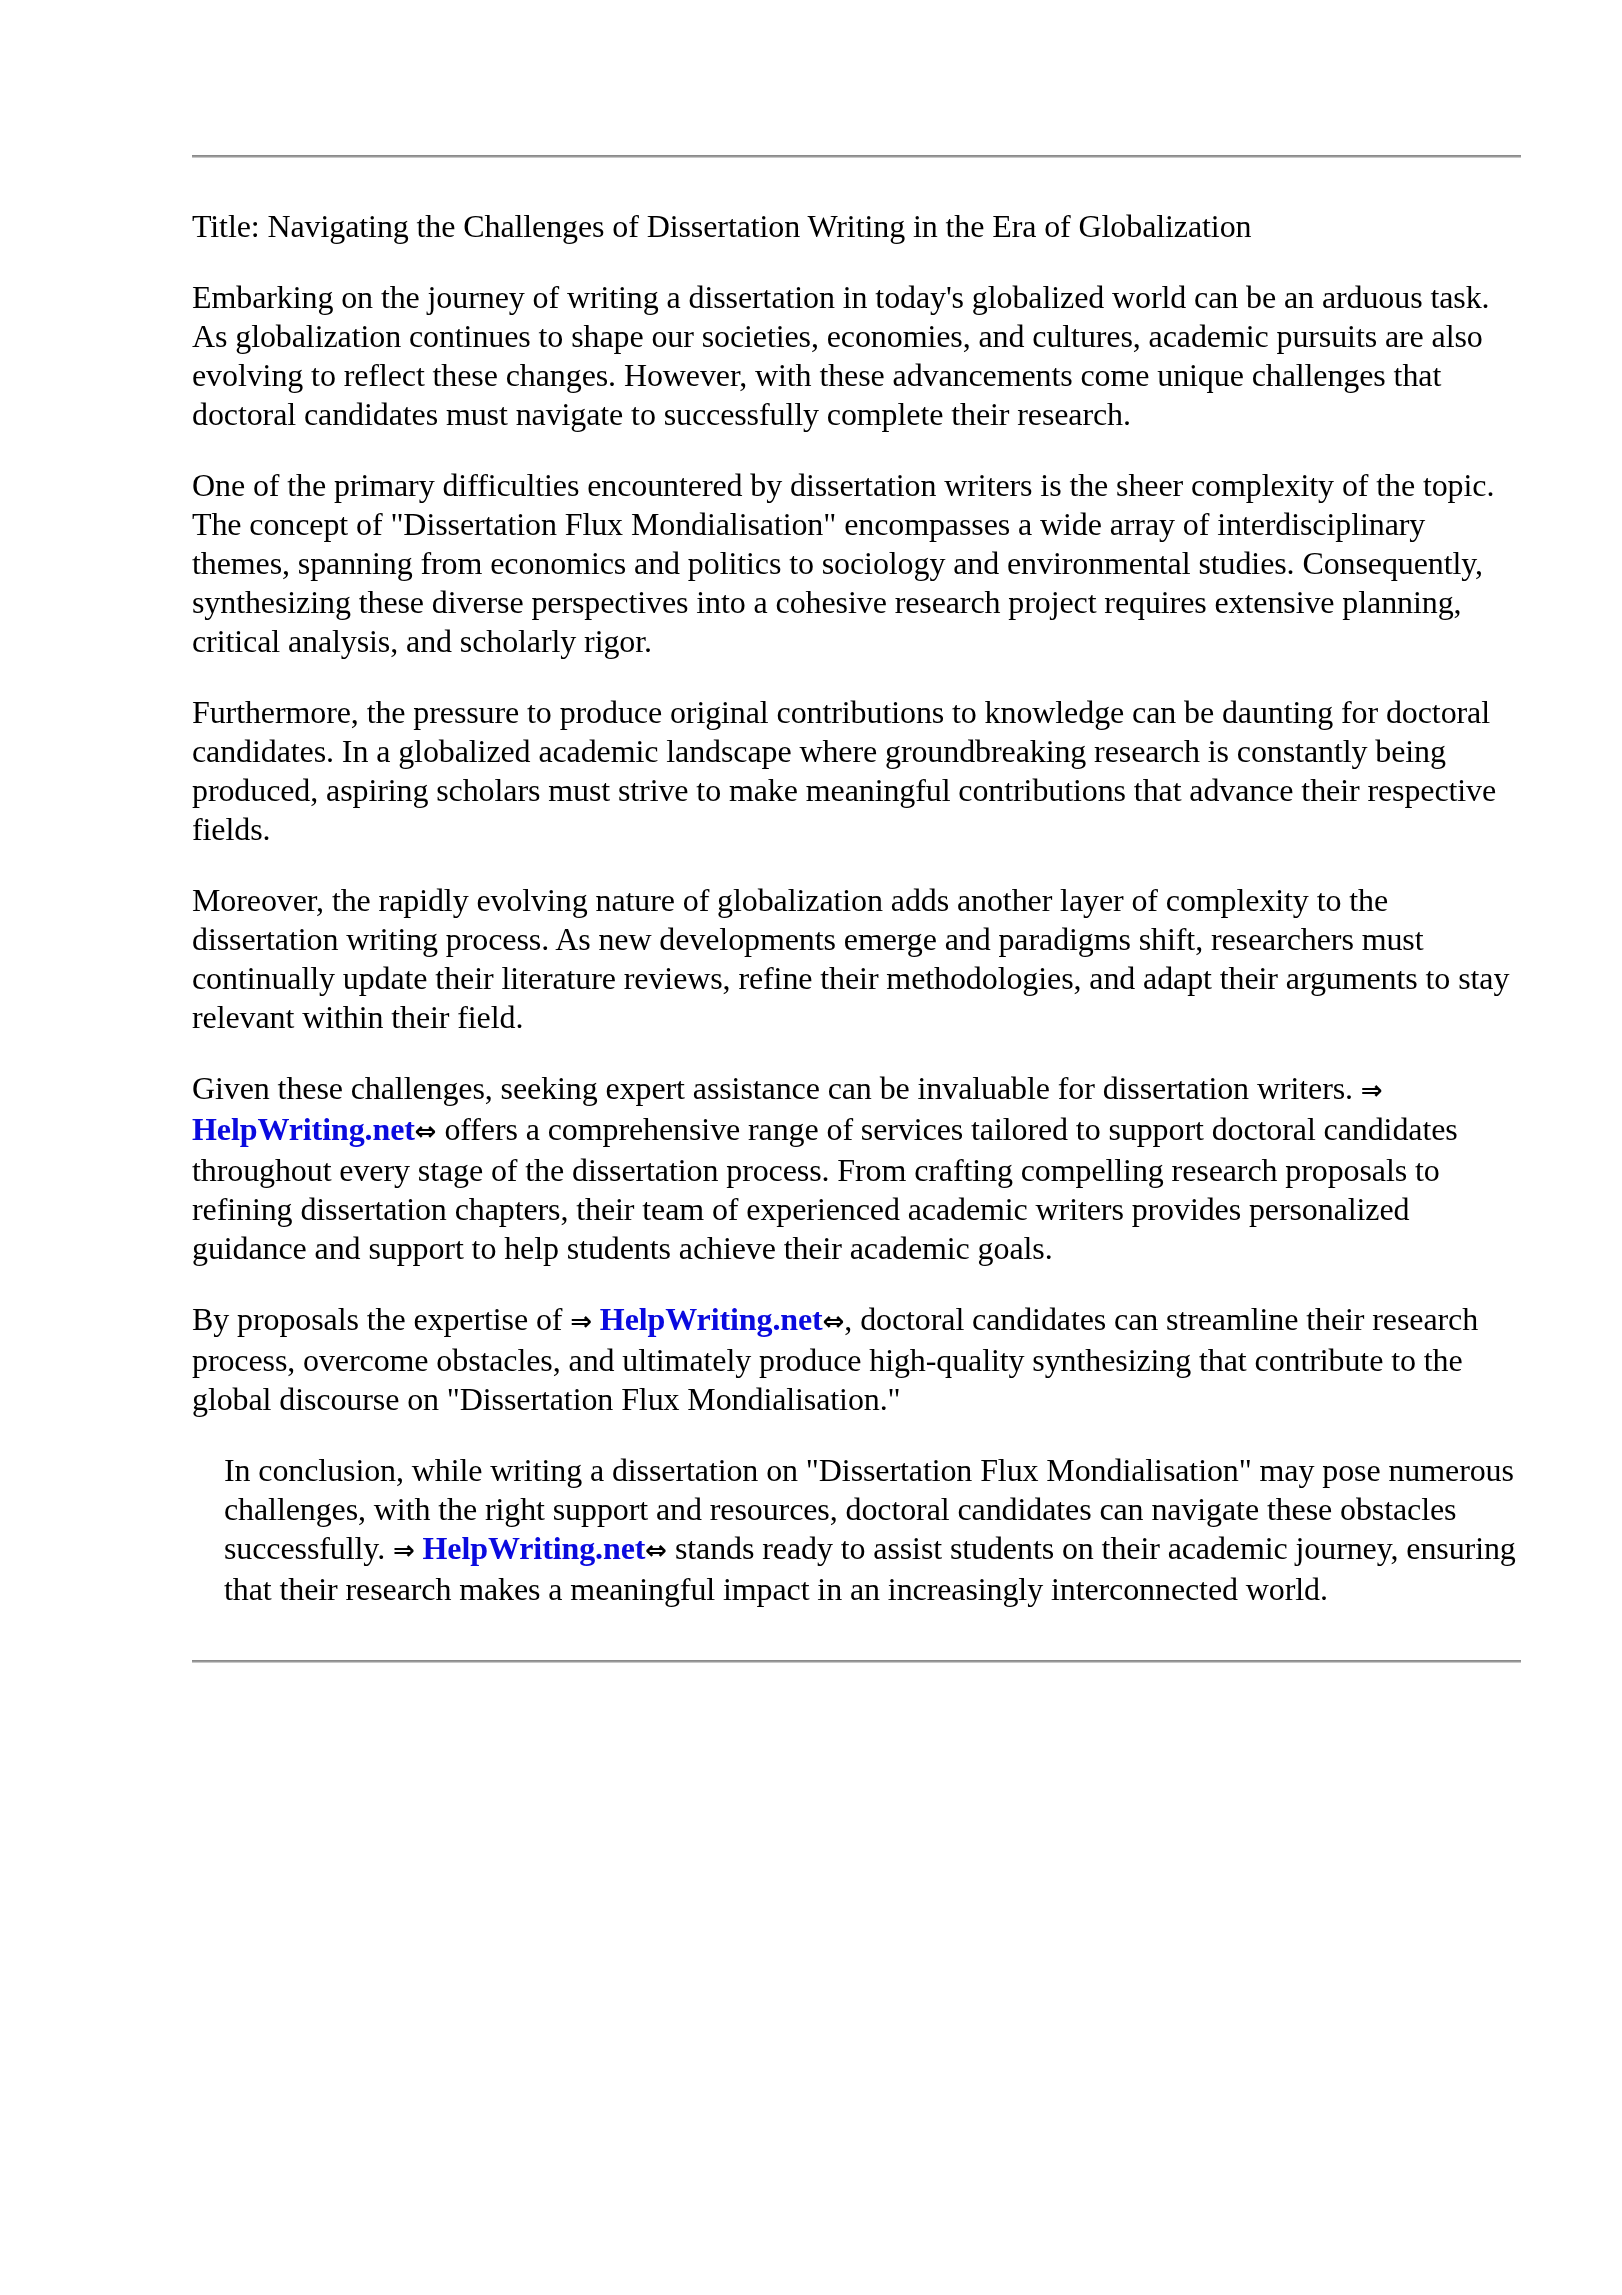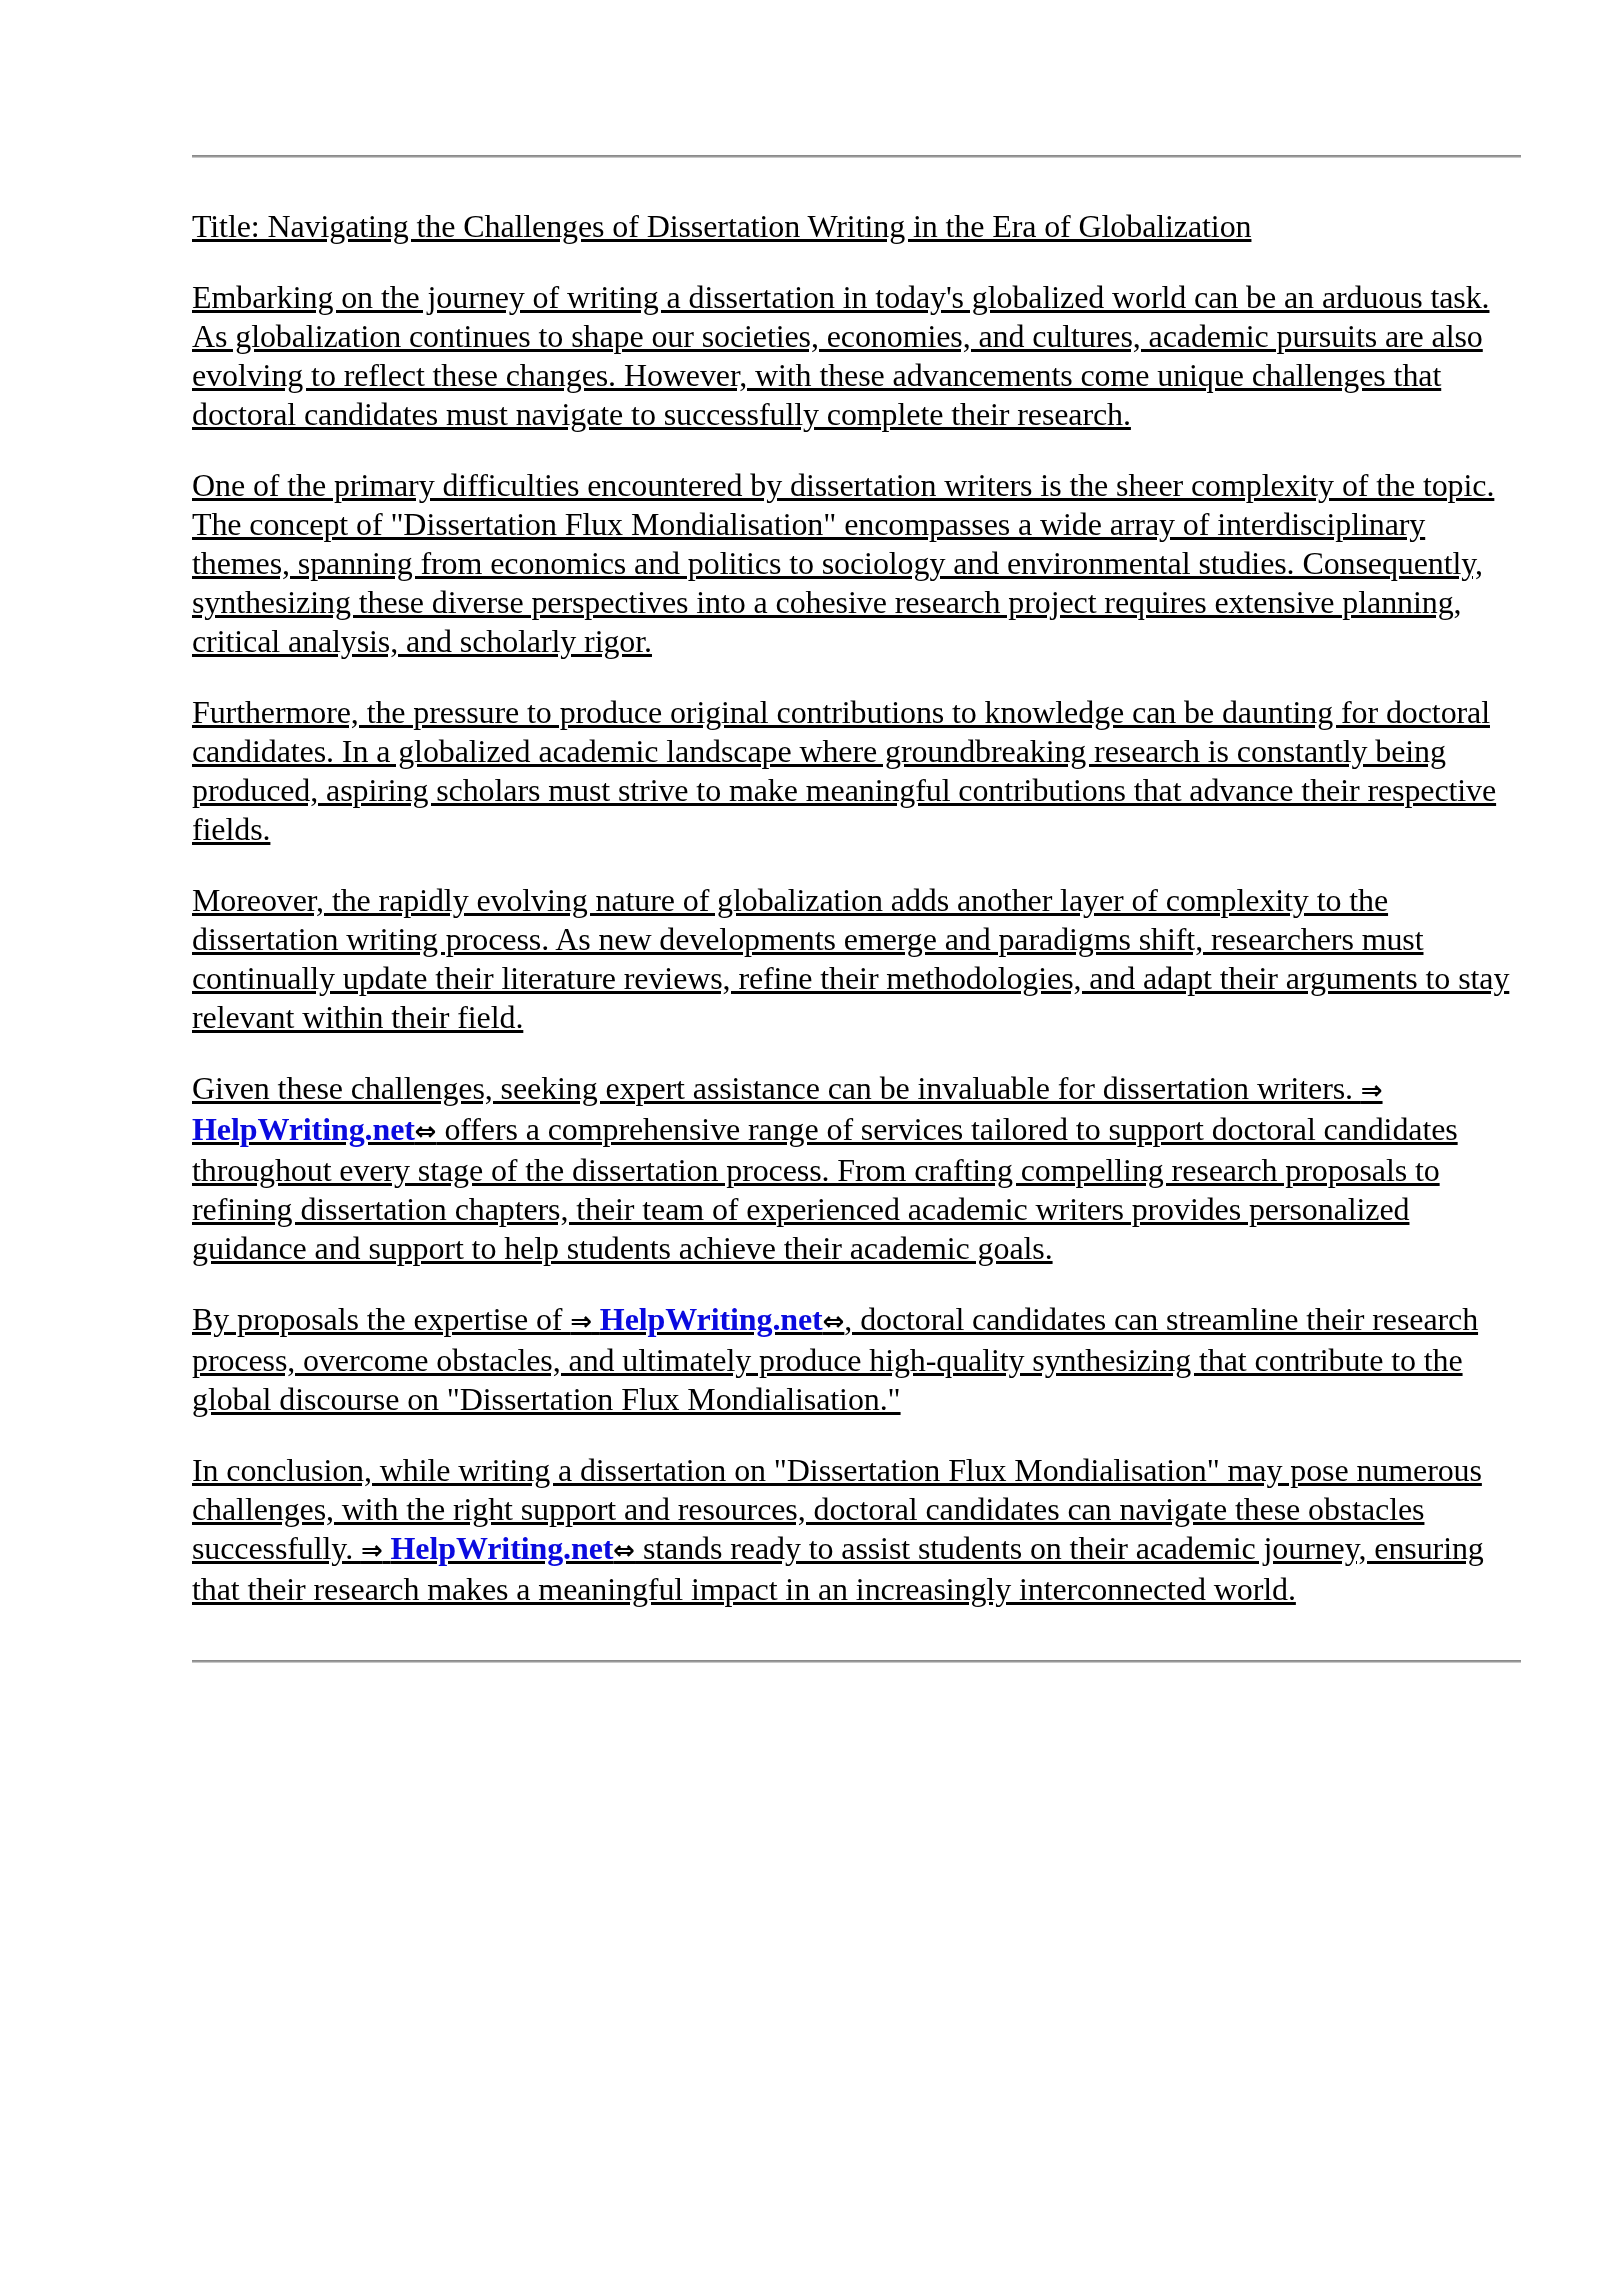--- a/index.html
+++ b/index.html
@@ -11,21 +11,20 @@
       width: 1622px;
       height: 2295px;
       position: relative;
       overflow: hidden;
     }
     .page {
       position: absolute;
       left: 192px;
       top: 155px;
       width: 1329px;
-      text-decoration: underline;
     }
     .rule {
       height: 3.1px;
       background: #9a9a9a;
       border-top: 0.8px solid #8a8a8a;
       border-bottom: 0.8px solid #c8c8c8;
       box-sizing: border-box;
       width: 100%;
     }
     .content {
@@ -35,20 +34,21 @@
     .content p {
       margin: 0 0 32px 0;
       font-family: "Liberation Serif", "DejaVu Serif", serif;
       font-size: 32px;
       line-height: 39px;
       color: #000000;
       letter-spacing: -0.1px;
     }
     .content p:last-child {
       margin-bottom: 0;
+      margin-left: 32px;
     }
     .link {
       color: #0a0adf;
       font-weight: bold;
       text-decoration: none;
       cursor: pointer;
       text-align: right;
     }
     .arrow {
       font-family: "DejaVu Sans", sans-serif;

